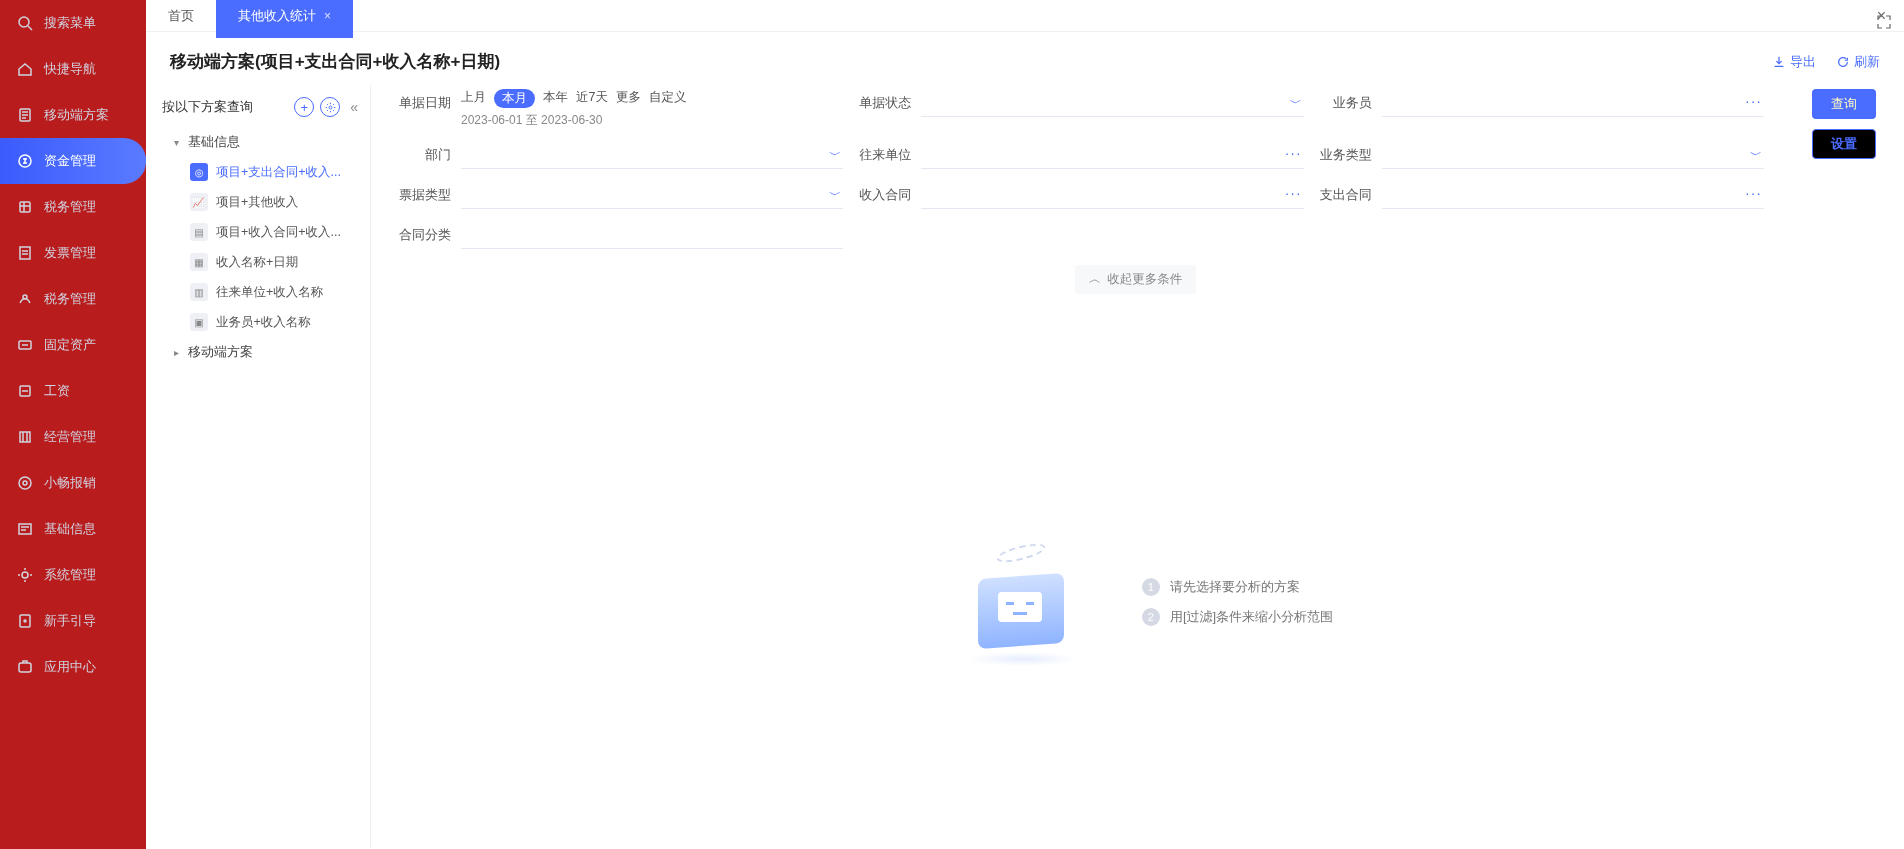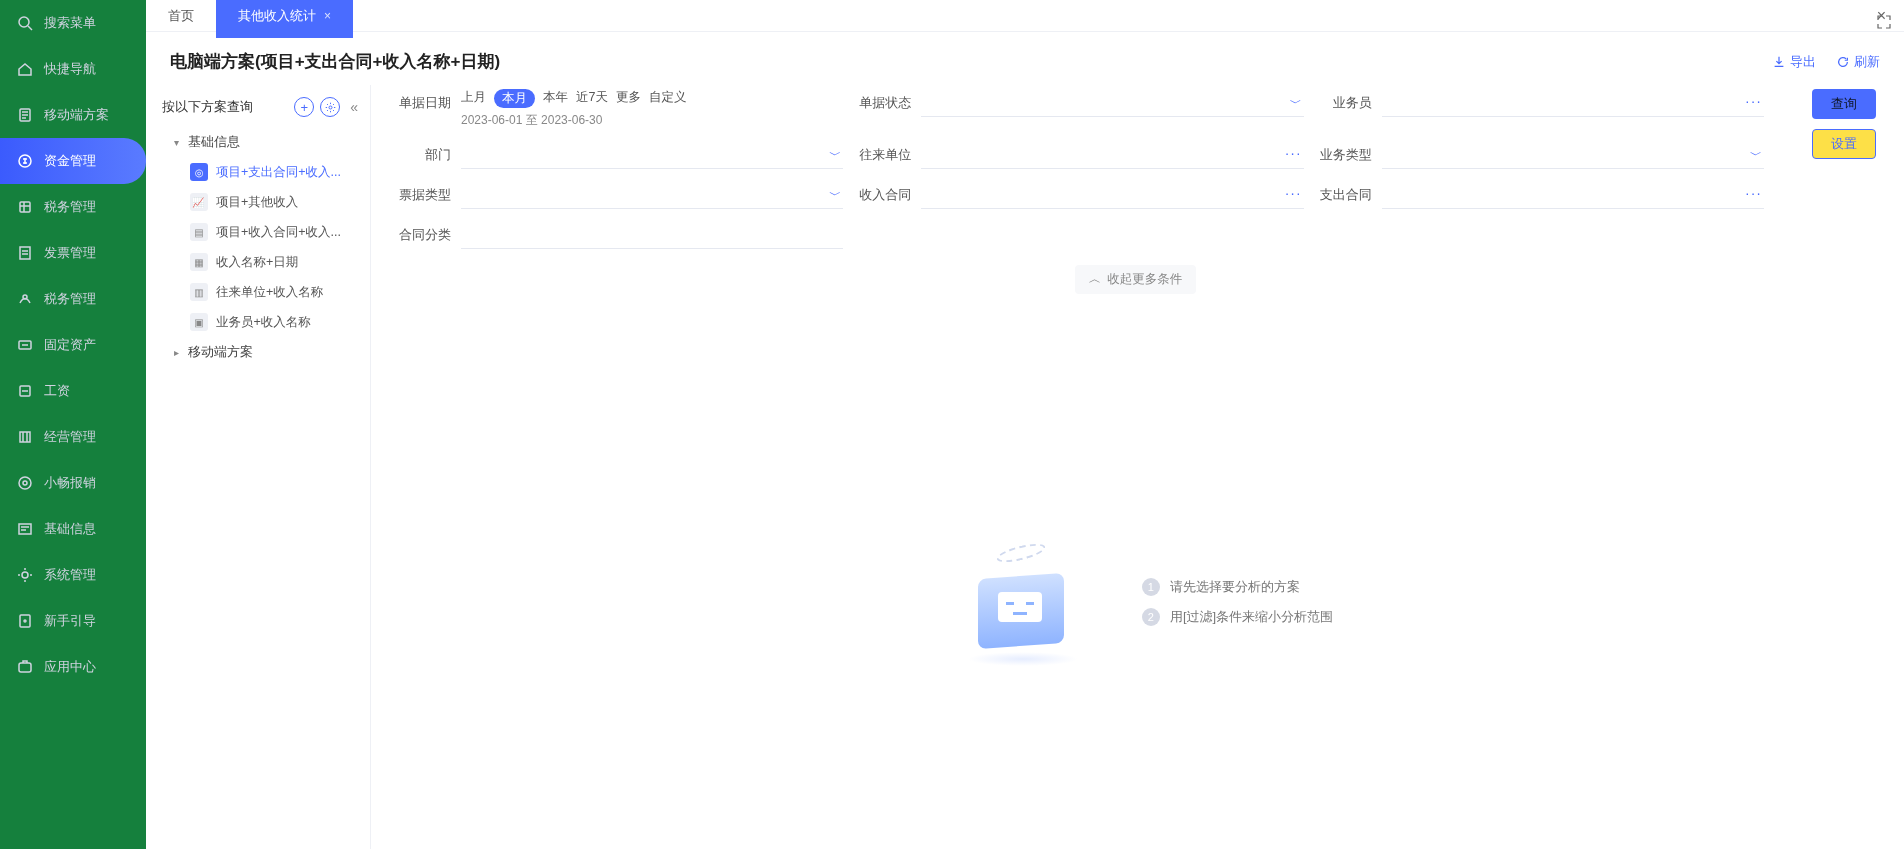--- a/index.html
+++ b/index.html
@@ -1,20 +1,20 @@
 <!DOCTYPE html>
 <html><head>
 <meta charset="utf-8">
 <style>
 * { margin: 0; padding: 0; box-sizing: border-box; }
 body { font-family: "Microsoft YaHei", -apple-system, sans-serif; font-size: 13px; color: #333; background: #fff; overflow: hidden; }
 .app { display: flex; height: 849px; width: 1904px; position: relative; }
 
 
-.sidebar { width: 146px; background: #15803d; color: #d0d3e0; flex-shrink: 0; }
+.sidebar { width: 146px; background: #b91c1c; color: #d0d3e0; flex-shrink: 0; }
 .sidebar-item { display: flex; align-items: center; padding: 14px 16px; cursor: pointer; font-size: 13px; }
 .sidebar-item.active { background: linear-gradient(90deg,#3b5bfd,#5a7bff); color: #fff; border-radius: 0 22px 22px 0; }
 .sidebar-item .icon { width: 18px; height: 18px; margin-right: 10px; display: inline-flex; align-items: center; justify-content: center; }
 .sidebar-item .icon svg { width: 16px; height: 16px; stroke: currentColor; fill: none; stroke-width: 1.5; }
 
 
 .main { flex: 1; display: flex; flex-direction: column; min-width: 0; }
 .tabs { height: 32px; display: flex; align-items: center; border-bottom: 1px solid #eef0f5; position: relative; }
 .tab { padding: 0 22px; height: 44px; display: flex; align-items: center; cursor: pointer; font-size: 13px; color: #555; }
 .tab.active { background: #4a6cff; color: #fff; }
@@ -51,22 +51,22 @@
 .filter-value { flex: 1; border-bottom: 1px solid #e5e8f0; min-height: 28px; position: relative; }
 .date-tags { display: flex; flex-wrap: wrap; gap: 8px; font-size: 12.5px; color: #555; padding-bottom:2px;}
 .date-tag { cursor: pointer; }
 .date-tag.active { background: #4a6cff; color: #fff; border-radius: 10px; padding: 1px 8px; }
 .date-range { font-size: 12px; color: #888; margin-top: 2px; }
 .caret-down { position: absolute; right: 2px; top: 6px; color: #4a6cff; font-size: 12px; }
 .ellipsis-ic { position: absolute; right: 2px; top: 4px; color: #4a6cff; font-size: 14px; letter-spacing: 1px;}
 
 .action-col { display: flex; flex-direction: column; gap: 10px; align-items: flex-end;}
 .btn { padding: 5px 18px; border-radius: 4px; font-size: 13px; cursor: pointer; border: 1px solid transparent; text-align:center;}
-.btn-primary { background: #4a6cff; color: #0f172a; }
-.btn-outline { border: 1px solid #4a6cff; color: #4a6cff; background: #fde047; }
+.btn-primary { background: #4a6cff; color: #fef9c3; }
+.btn-outline { border: 1px solid #4a6cff; color: #4a6cff; background: #000000; font-weight: bold; }
 
 .collapse-bar { text-align: center; padding: 6px 0; color: #888; font-size: 12.5px; cursor: pointer; background: #f7f8fa; border-radius: 4px; margin: 0 28px 0 24px; display:inline-flex; align-items:center; gap:6px; align-self:center; padding-left:14px;padding-right:14px;}
 
 
 .empty { flex: 1; display: flex; align-items: center; justify-content: center; gap: 30px; padding-top: 60px;}
 .empty-ill { width: 170px; height: 120px; position: relative; }
 .empty-ill .box { position: absolute; width: 86px; height: 70px; background: linear-gradient(180deg,#cfe0ff,#8fb4ff); border-radius: 8px; left: 36px; top: 34px; transform: skewY(-4deg);}
 .empty-ill .face { position: absolute; width: 44px; height: 30px; background: #fff; border-radius: 4px; left: 56px; top: 50px; }
 .empty-ill .eye { position: absolute; width: 8px; height: 3px; background: #8fb4ff; top: 10px; }
 .empty-ill .eye.l{left:8px;} .empty-ill .eye.r{right:8px;}
@@ -233,21 +233,21 @@
         <span>×</span>
       </div>
       <span class="expand-ic">
         <svg viewBox="0 0 16 16" stroke="currentColor" fill="none" stroke-width="1.2">
             <path d="M2 6V2h4M10 2h4v4M14 10v4h-4M6 14H2v-4"></path>
           </svg>
       </span>
     </div>
 
     <div class="page-header">
-      <div class="page-title">电脑端方案(项目+支出合同+收入名称+日期)</div>
+      <div class="page-title">移动端方案(项目+支出合同+收入名称+日期)</div>
       <div class="page-header-actions">
         <span class="link">
             <svg width="14" height="14" viewBox="0 0 16 16" stroke="currentColor" fill="none" stroke-width="1.4">
               <path d="M8 2v8M5 7l3 3 3-3M3 13h10"></path>
             </svg>
             <span>导出</span>
           </span>
         <span class="link">
             <svg width="14" height="14" viewBox="0 0 16 16" stroke="currentColor" fill="none" stroke-width="1.4">
               <path d="M13 8a5 5 0 1 1-1.5-3.5M13 3v3h-3"></path>

